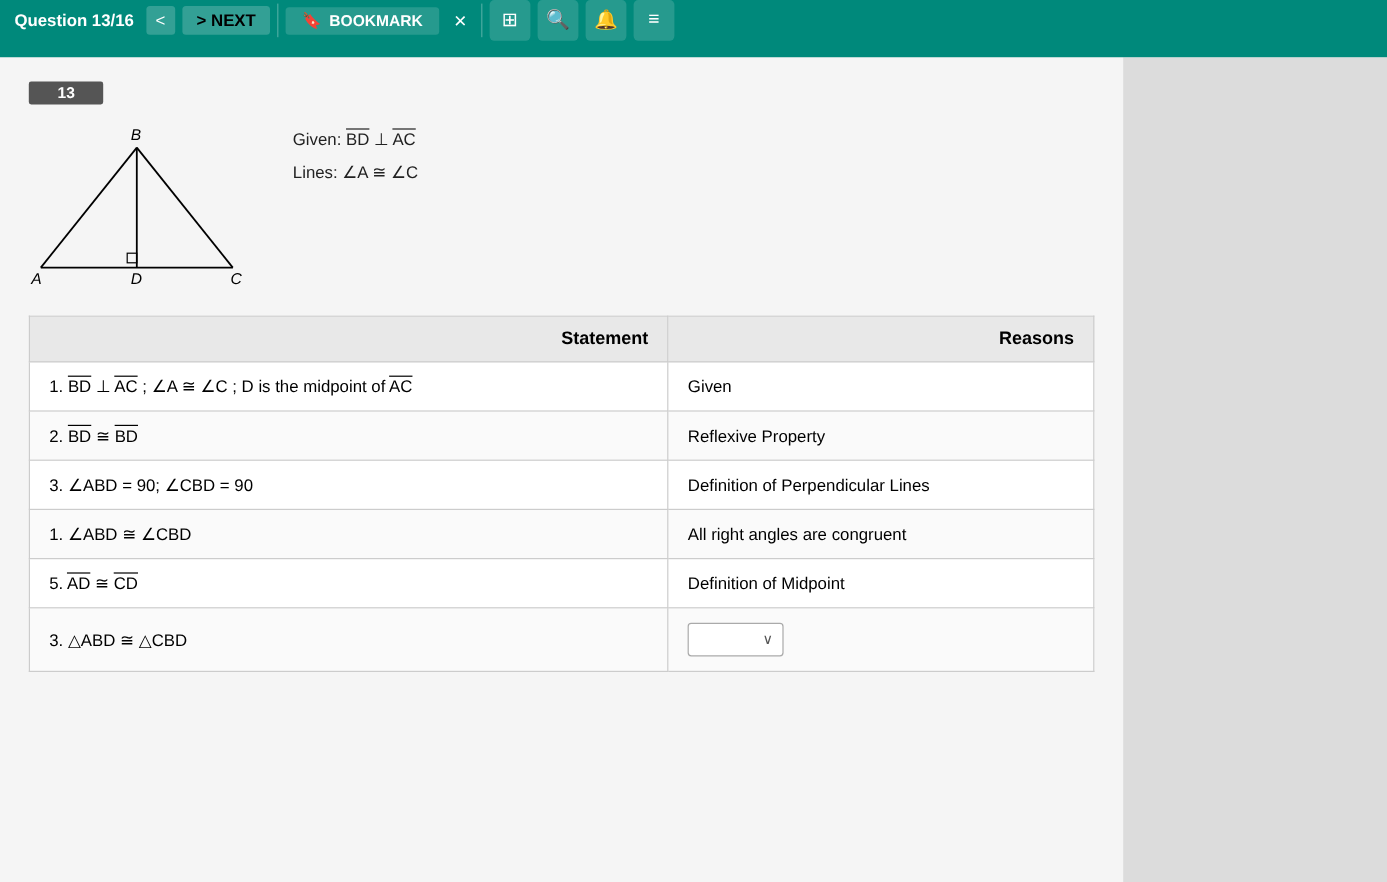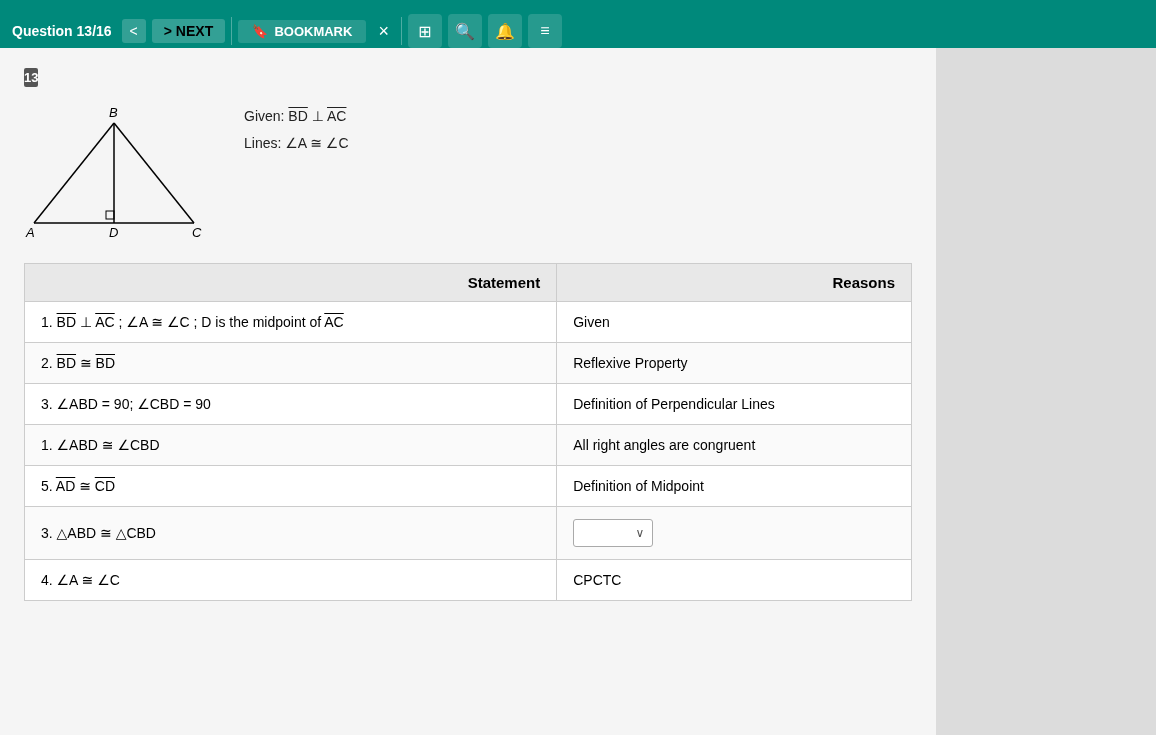--- a/index.html
+++ b/index.html
@@ -3,21 +3,21 @@
   <meta charset="utf-8">
   <style>
     * { margin: 0; padding: 0; box-sizing: border-box; }
     body { font-family: Arial, sans-serif; background: #e0e0e0; width: 1156px; height: 735px; overflow: hidden; }
 
     
     .toolbar {
       background: #00897b;
       height: 48px;
       display: flex;
-      align-items: flex-end;
+      align-items: flex-start;
       padding: 0 12px;
       gap: 8px;
     }
     .toolbar-left {
       display: flex;
       align-items: center;
       gap: 6px;
     }
     .question-num {
       color: white;
@@ -103,21 +103,21 @@
       display: flex;
       align-items: flex-start;
       gap: 12px;
       margin-bottom: 16px;
     }
     .question-number-badge {
       background: #555;
       color: white;
       font-size: 13px;
       font-weight: bold;
-      padding: 2px 0;
+      padding: 2px 24px;
       border-radius: 2px;
       white-space: nowrap;
     }
     .question-title {
       font-size: 16px;
       font-weight: bold;
       color: #222;
     }
 
     
@@ -326,26 +326,18 @@
           <td class="statement-col">
             3. △ABD ≅ △CBD
           </td>
           <td class="reason-col">
             <div class="dropdown-cell">
               <span class="dropdown-box">&nbsp;</span>
             </div>
           </td>
         </tr>
 
-        <tr>
-          <td class="statement-col">
-            4. ∠A ≅ ∠C
-          </td>
-          <td class="reason-col">
-            <span>CPCTC</span>
-          </td>
-        </tr>
       </tbody>
     </table>
   </div>
 
   <div class="right-panel"></div>
 </div>
 
 </body></html>

